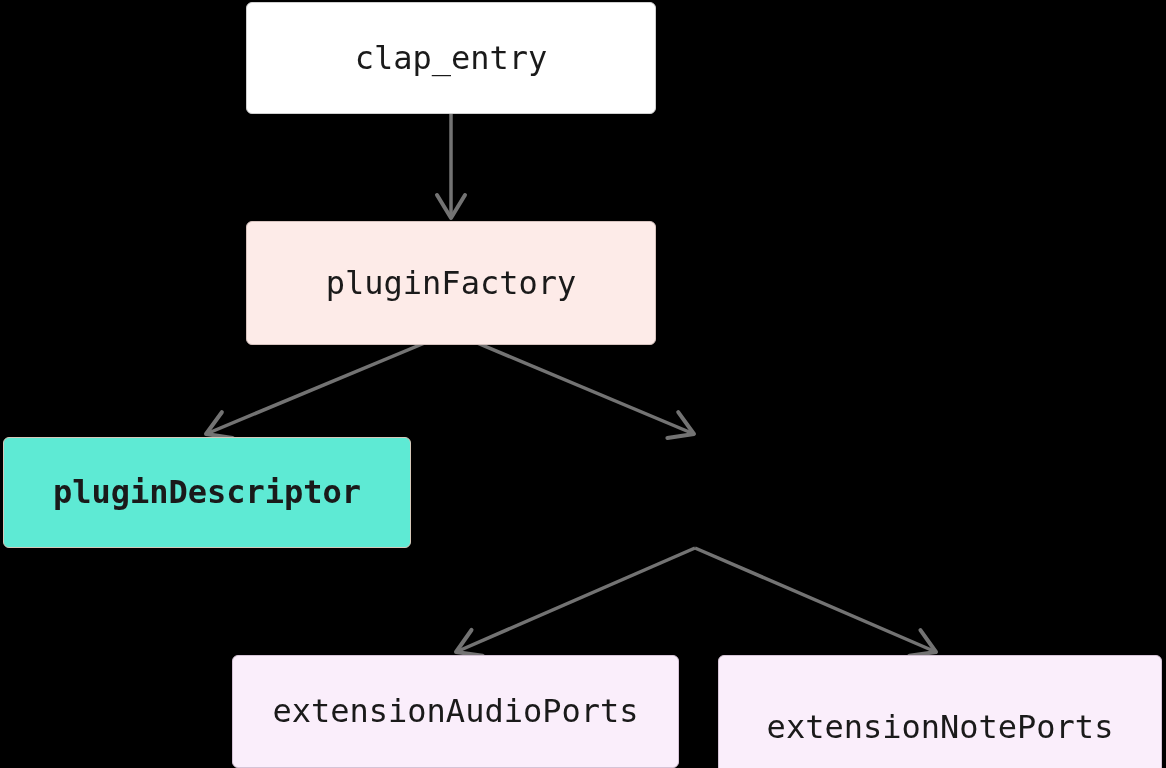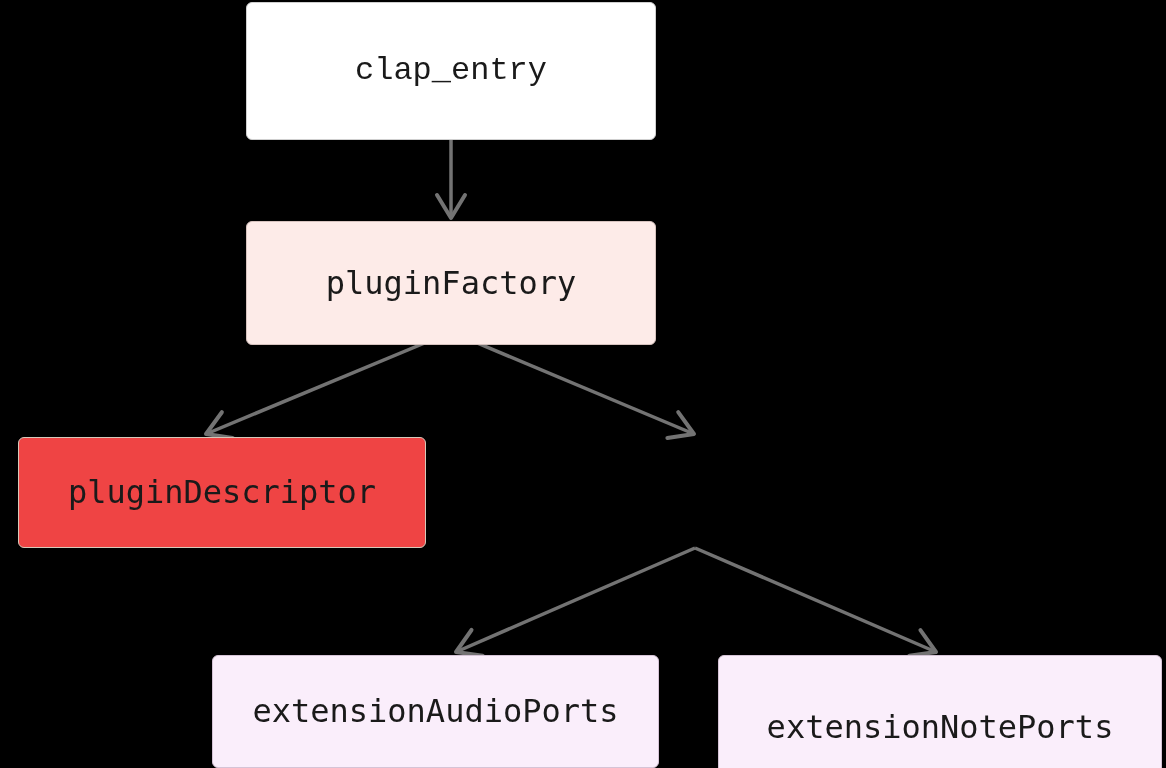--- a/index.html
+++ b/index.html
@@ -55,28 +55,28 @@
       </marker>
     </defs>
     <g>
         <line x1="451" y1="113" x2="451" y2="218" stroke="#737373" stroke-width="3.5" marker-end="url(#arrowhead)"></line>
         <line x1="451" y1="332" x2="206" y2="434" stroke="#737373" stroke-width="3.5" marker-end="url(#arrowhead)"></line>
         <line x1="451" y1="332" x2="694" y2="434" stroke="#737373" stroke-width="3.5" marker-end="url(#arrowhead)"></line>
         <line x1="695" y1="548" x2="456" y2="652" stroke="#737373" stroke-width="3.5" marker-end="url(#arrowhead)"></line>
         <line x1="695" y1="548" x2="936" y2="652" stroke="#737373" stroke-width="3.5" marker-end="url(#arrowhead)"></line>
       </g>
   </svg>
-<div class="node" style="left: 246px; top: 2px; width: 410px; height: 138px; background: rgb(255, 255, 255); border-color: rgb(207, 207, 207); font-family: Liberation Mono, monospace;">
+<div class="node" style="left: 246px; top: 2px; width: 410px; height: 112px; background: rgb(255, 255, 255); border-color: rgb(207, 207, 207);">
       <span style="color: rgb(26, 26, 26);">clap_entry</span>
     </div>
     <div class="node" style="left: 246px; top: 221px; width: 410px; height: 124px; background: rgb(253, 235, 232); border-color: rgb(214, 194, 190);">
       <span style="color: rgb(26, 26, 26);">pluginFactory</span>
     </div>
-    <div class="node" style="left: 18px; top: 437px; width: 408px; height: 111px; background: #ef4444; border-color: rgb(214, 201, 186);">
+    <div class="node" style="left: 3px; top: 437px; width: 408px; height: 111px; background: #5eead4; border-color: rgb(214, 201, 186); font-weight: bold;">
       <span style="color: rgb(26, 26, 26);">pluginDescriptor</span>
     </div>
-    <div class="node" style="left: 212px; top: 655px; width: 447px; height: 113px; background: rgb(250, 238, 251); border-color: rgb(213, 195, 214);">
+    <div class="node" style="left: 232px; top: 655px; width: 447px; height: 113px; background: rgb(250, 238, 251); border-color: rgb(213, 195, 214);">
       <span style="color: rgb(26, 26, 26);">extensionAudioPorts</span>
     </div>
     <div class="node" style="left: 718px; top: 655px; width: 444px; height: 145px; background: rgb(250, 238, 251); border-color: rgb(213, 195, 214);">
       <span style="color: rgb(26, 26, 26);">extensionNotePorts</span>
     </div>
   </div>
 
 </body></html>

